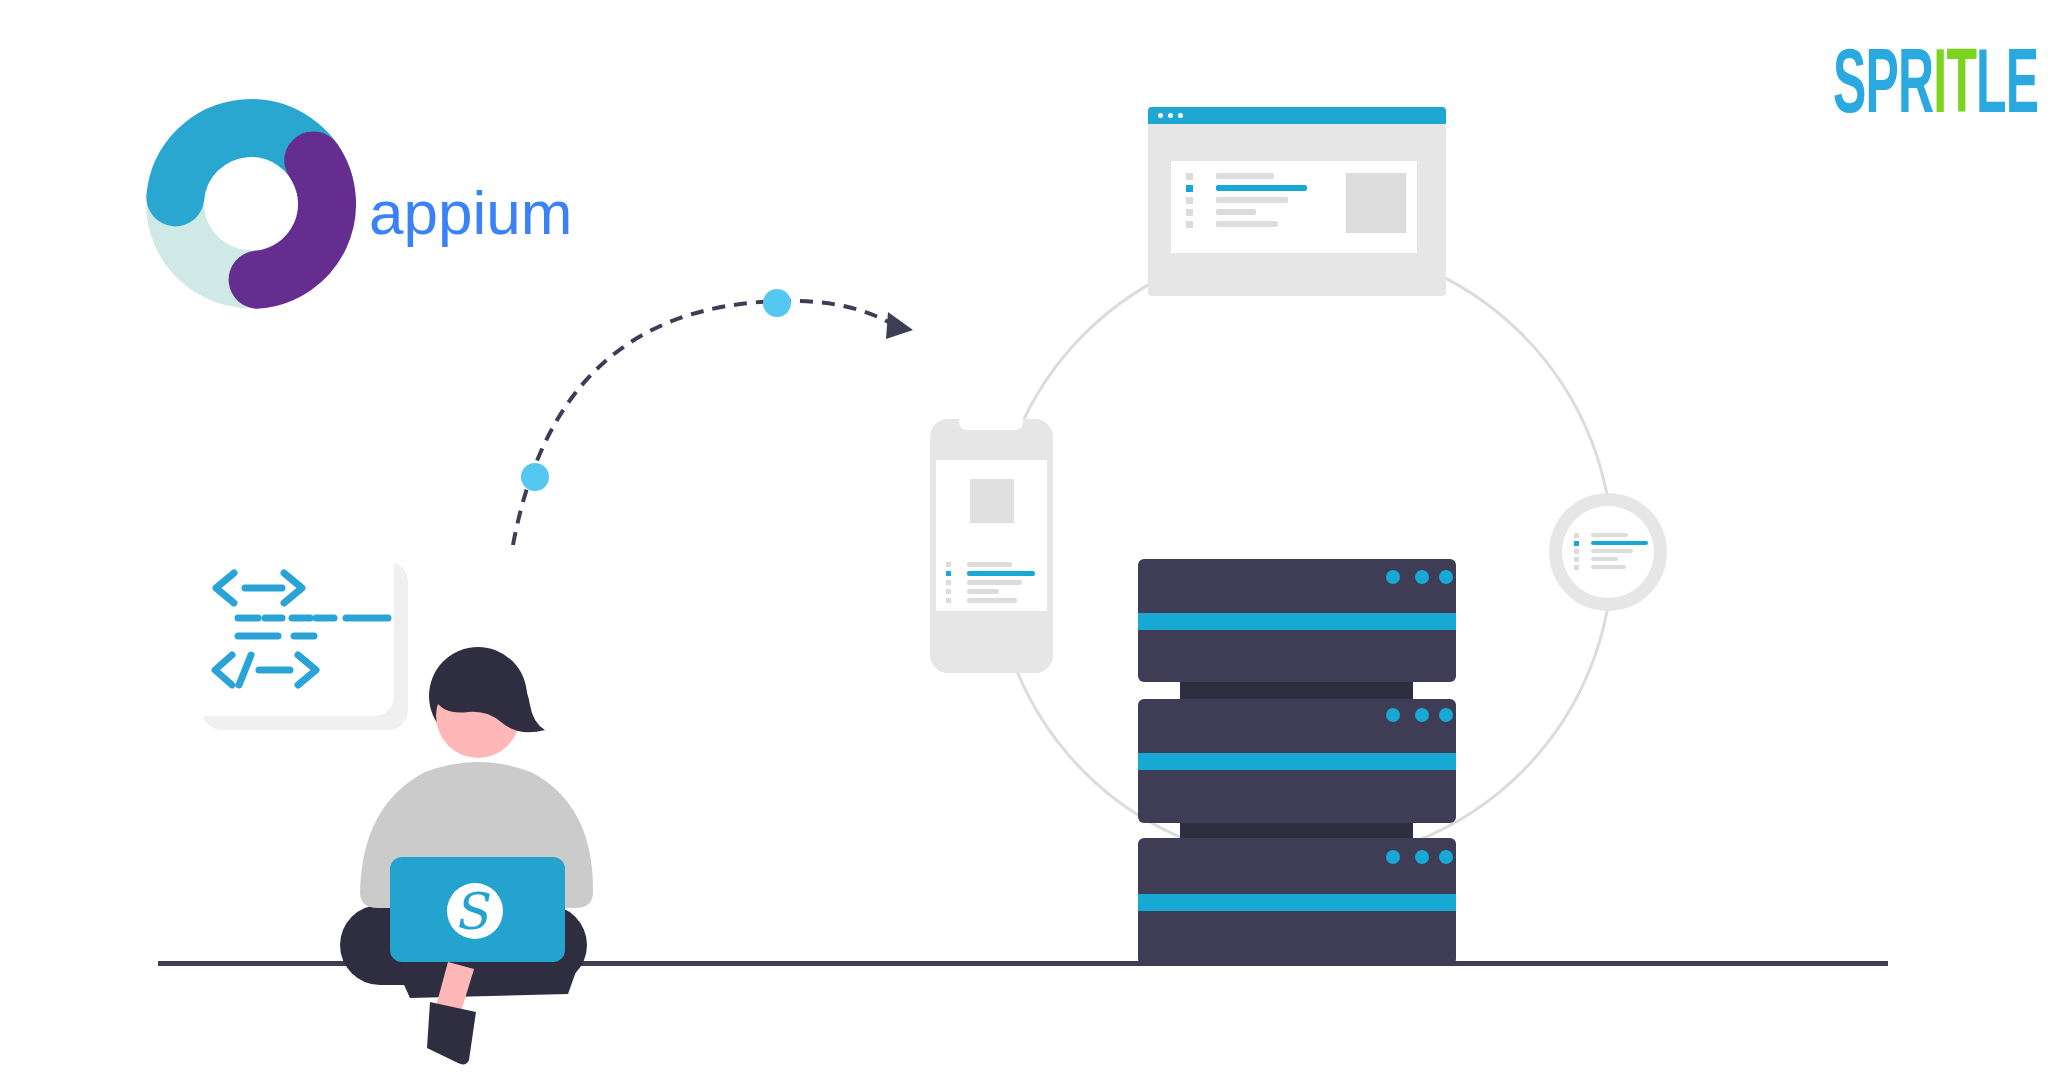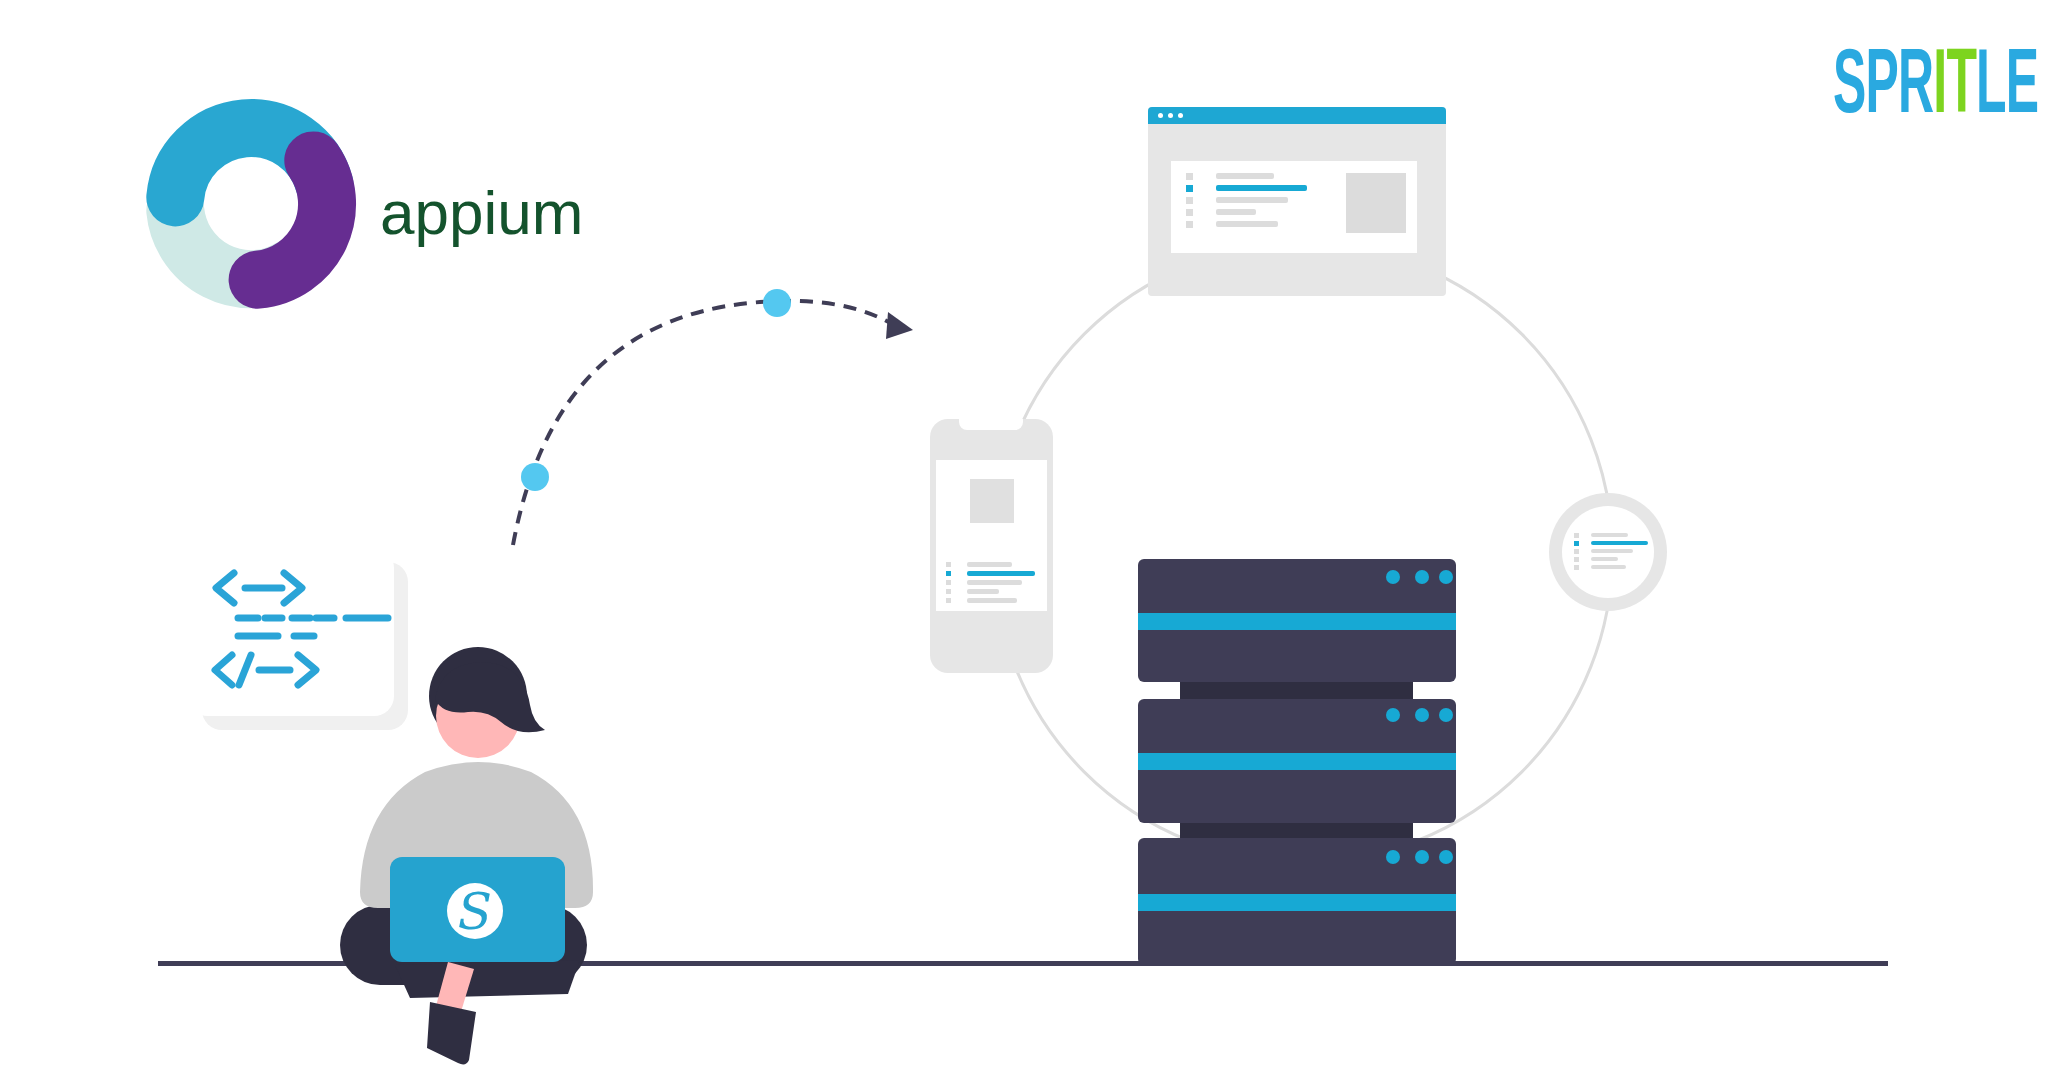--- a/index.html
+++ b/index.html
@@ -10,22 +10,22 @@
   .abs { position:absolute; }
 
   
   #big-circle {
     left:992px; top:242px; width:616px; height:616px;
     border:3px solid #dcdcdc; border-radius:50%;
   }
 
   
   #appium-wordmark {
-    left:380px; top:178px; font-size:62px; line-height:70px;
-    color:#14532d; letter-spacing:0px;
+    left:369px; top:178px; font-size:62px; line-height:70px;
+    color:#3b82f6; letter-spacing:0px;
   }
 
   
   #spritle-logo {
     left:1833px; top:28px; font-size:64px; font-weight:bold;
     transform:scale(0.78,1.42); transform-origin:top left;
     letter-spacing:-1px; white-space:nowrap;
   }
   .seg-blue { color:#2aa9e0; }
   .seg-green { color:#7dd41f; }

